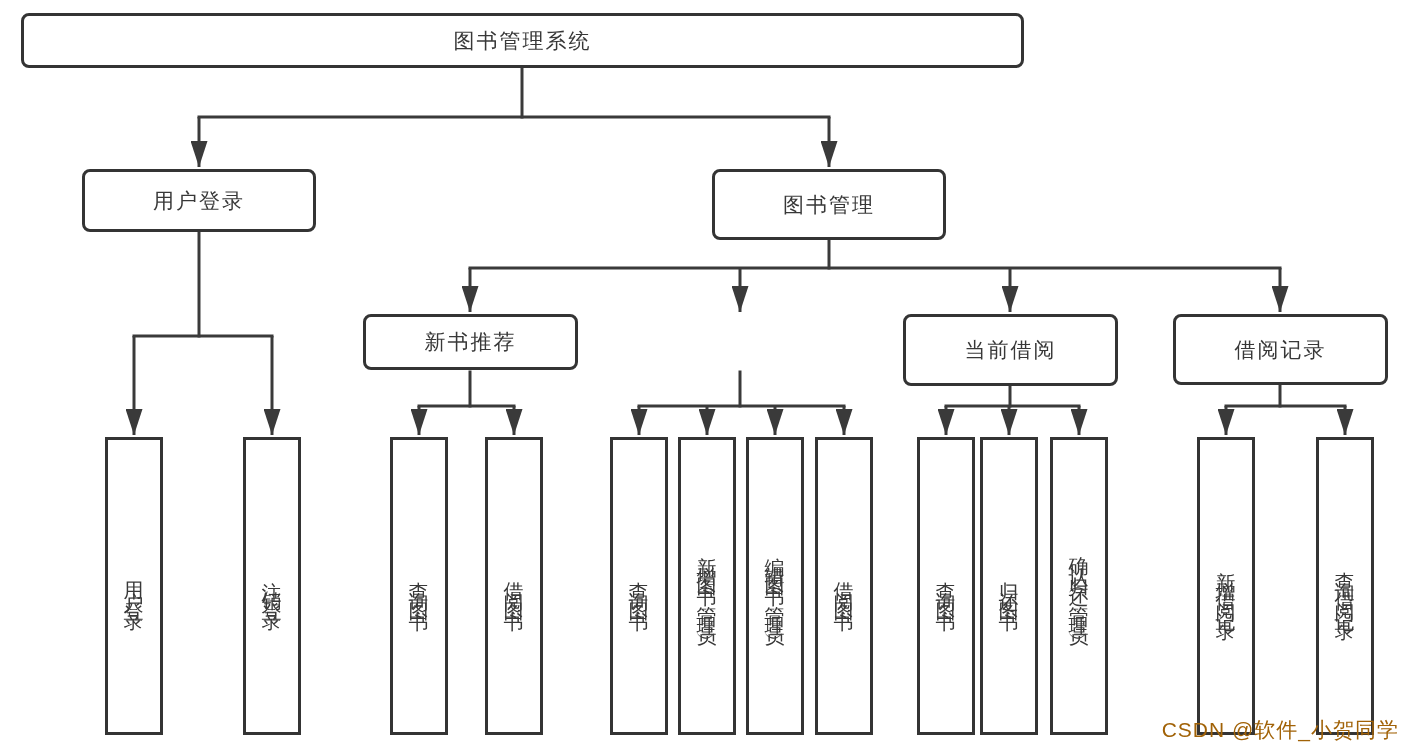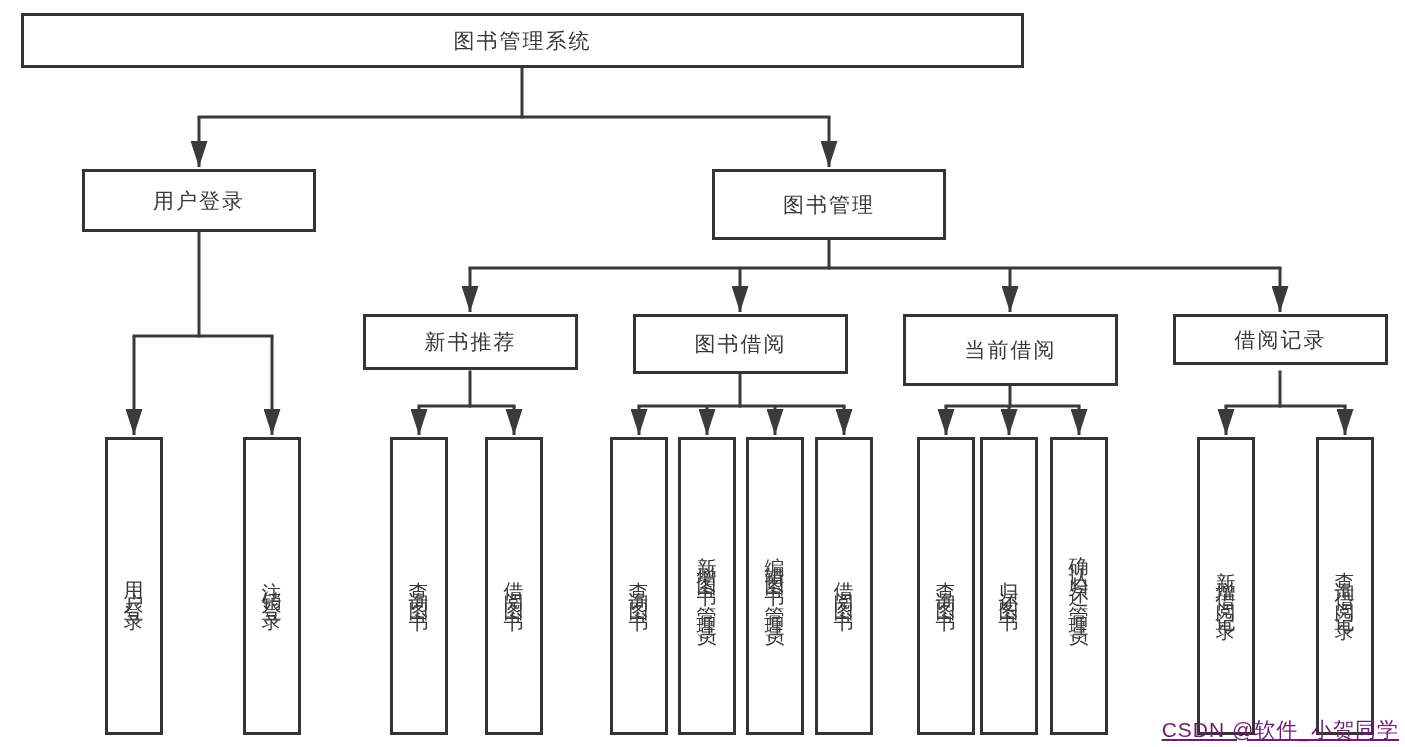--- a/index.html
+++ b/index.html
@@ -13,37 +13,36 @@
   .connectors{position:absolute;left:0;top:0;z-index:1;}
   .box{
     position:absolute;
     box-sizing:border-box;
     background:#ffffff;
     border:3px solid #343434;
     display:flex;align-items:center;justify-content:center;
     color:#383838;
     z-index:2;
   }
-  .box-h{font-size:21px;letter-spacing:2px;white-space:nowrap;}
+  .box-h{font-size:21px;letter-spacing:2px;white-space:nowrap;border-radius:8px;}
   .box-v{
     writing-mode:vertical-rl;
     text-orientation:mixed;
     font-size:20px;
     letter-spacing:10px;
     line-height:1;
   }
   .watermark{
     position:absolute;
     right:6px;bottom:3px;
     font-size:21px;
-    color:#701a75;
+    color:#a16207;
     letter-spacing:1px;
     z-index:5;
     white-space:nowrap;
-    text-decoration:underline;
   }
 </style>
 </head>
 <body>
 
 <div class="canvas">
 
   <svg class="connectors" width="1405" height="747" viewBox="0 0 1405 747">
     <defs>
       <marker id="arw" markerUnits="userSpaceOnUse" markerWidth="26" markerHeight="17" refX="26" refY="8.5" orient="auto" viewBox="0 0 26 17">
@@ -102,23 +101,22 @@
       <line x1="1345" y1="406" x2="1345" y2="435" marker-end="url(#arw)"></line>
     </g>
   </svg>
 
   <div class="box box-h" style="left:21px;top:13px;width:1003px;height:55px">图书管理系统</div>
 
   <div class="box box-h" style="left:82px;top:169px;width:234px;height:63px">用户登录</div>
   <div class="box box-h" style="left:712px;top:169px;width:234px;height:71px">图书管理</div>
 
   <div class="box box-h" style="left:363px;top:314px;width:215px;height:56px">新书推荐</div>
-  <div class="box box-h" style="left:633px;top:314px;width:215px;height:60px">图书借阅</div>
   <div class="box box-h" style="left:903px;top:314px;width:215px;height:72px">当前借阅</div>
-  <div class="box box-h" style="left:1173px;top:314px;width:215px;height:51px">借阅记录</div>
+  <div class="box box-h" style="left:1173px;top:314px;width:215px;height:71px">借阅记录</div>
 
   <div class="box box-v" style="left:105px;top:437px;width:58px;height:298px">用户登录</div>
   <div class="box box-v" style="left:243px;top:437px;width:58px;height:298px">注销登录</div>
 
   <div class="box box-v" style="left:390px;top:437px;width:58px;height:298px">查询图书</div>
   <div class="box box-v" style="left:485px;top:437px;width:58px;height:298px">借阅图书</div>
 
   <div class="box box-v" style="left:610px;top:437px;width:58px;height:298px">查询图书</div>
   <div class="box box-v" style="left:678px;top:437px;width:58px;height:298px">新增图书（管理员）</div>
   <div class="box box-v" style="left:746px;top:437px;width:58px;height:298px">编辑图书（管理员）</div>

